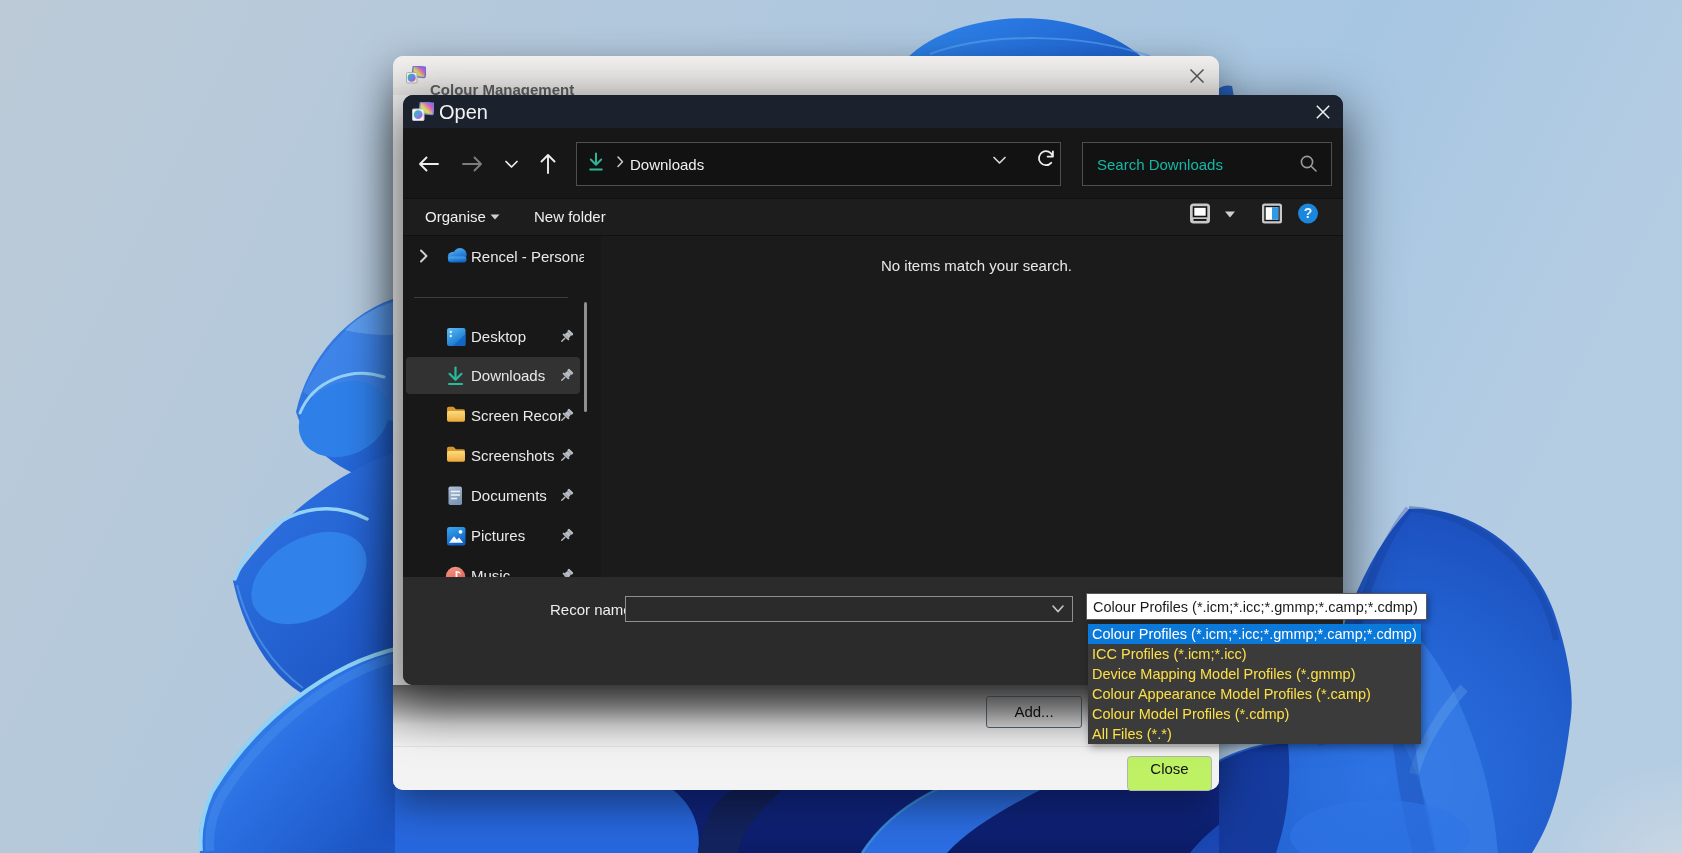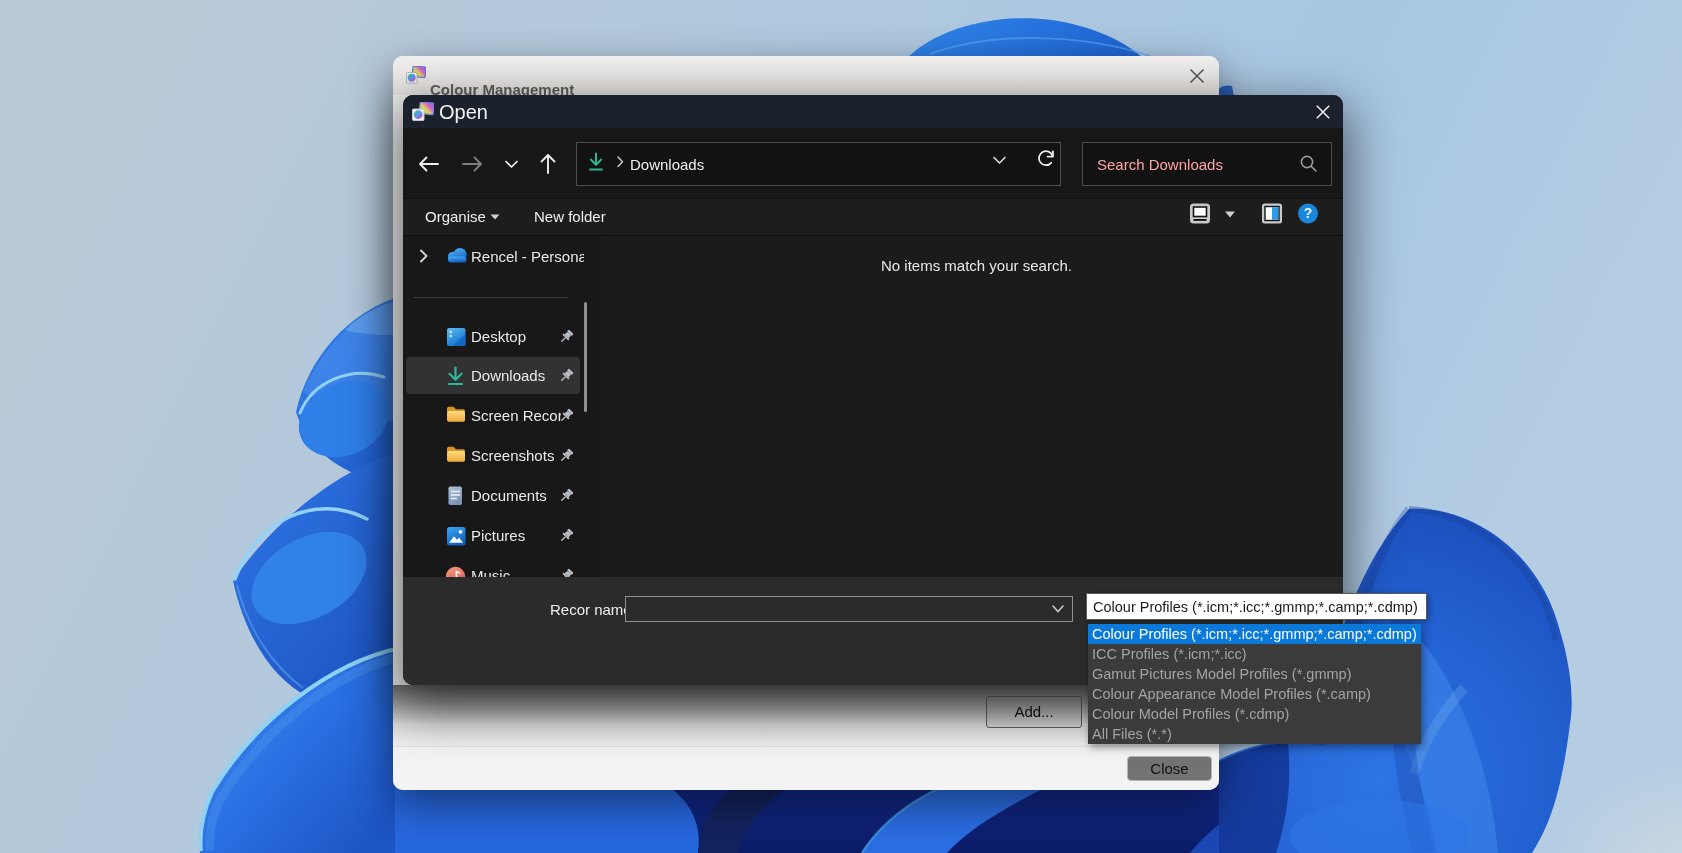--- a/index.html
+++ b/index.html
@@ -12,56 +12,56 @@
   #cm .tbar{position:absolute;left:0;top:0;right:0;height:39px;border-radius:10px 10px 0 0;
       background:linear-gradient(180deg,#f1f0ee 0%,#e9e8e6 55%,#e2e1df 100%);}
   #cm .title{position:absolute;left:37px;top:14px;line-height:40px;font-size:15px;color:#5d5d5d;font-weight:bold;}
   #cm .shadowzone{position:absolute;left:0px;top:629px;width:826px;height:61px;
       background:linear-gradient(180deg,#6d6d6d 0%,#a8a8a8 35%,#dddddd 65%,#f0f0f0 100%);}
   #cm .strip{position:absolute;left:0;top:690px;width:826px;height:44px;background:#f3f3f3;
       border-top:1px solid #e0e0e0;border-radius:0 0 10px 10px;box-sizing:border-box;}
   #addbtn{position:absolute;left:593px;top:640px;width:96px;height:32px;border-radius:3px;
       border:1px solid #50616e;background:linear-gradient(180deg,#8f8f8f,#d8d8d8);
       font-size:15px;color:#111;text-align:center;line-height:30px;box-sizing:border-box;}
-  #closebtn{position:absolute;left:734px;top:700px;width:85px;height:25px;border-radius:4px;
-      border:1px solid #b4b4b4;background:#737373;font-size:15px;color:#111;
+  #closebtn{position:absolute;left:734px;top:700px;width:85px;height:35px;border-radius:4px;
+      border:1px solid #b4b4b4;background:#bef264;font-size:15px;color:#111;
       text-align:center;line-height:23px;box-sizing:border-box;}
   
   #dlg{position:absolute;left:403px;top:95px;width:940px;height:590px;border-radius:10px;
       background:#191919;box-shadow:0 18px 50px 6px rgba(0,0,0,.55);color:#fff;}
   #dlg .tbar{position:absolute;left:0;top:0;width:940px;height:33px;border-radius:10px 10px 0 0;
       background:#1b222d;}
   #dlg .title{position:absolute;left:36px;top:0;line-height:35px;font-size:20px;color:#f2f2f2;}
   #dlg .toolbar{position:absolute;left:0;top:33px;width:940px;height:70px;background:#171717;}
   #dlg .addr{position:absolute;left:173px;top:47px;width:485px;height:44px;background:#121212;
       border:1px solid #4e4e4e;box-sizing:border-box;}
   #dlg .addrtxt{position:absolute;left:227px;top:61px;font-size:15px;color:#efefef;}
   #dlg .search{position:absolute;left:679px;top:47px;width:250px;height:44px;background:#121212;
       border:1px solid #4e4e4e;box-sizing:border-box;}
-  #dlg .searchtxt{position:absolute;left:694px;top:61px;font-size:15px;color:#fca5a5;}
+  #dlg .searchtxt{position:absolute;left:694px;top:61px;font-size:15px;color:#14b8a6;}
   #dlg .cmdbar{position:absolute;left:0;top:103px;width:940px;height:38px;background:#1d1d1d;
       border-top:1px solid #111;border-bottom:1px solid #101010;box-sizing:border-box;}
   #dlg .org{position:absolute;left:22px;top:113px;font-size:15px;color:#eee;}
   #dlg .nf{position:absolute;left:131px;top:113px;font-size:15px;color:#eee;}
   #dlg .body{position:absolute;left:0;top:141px;width:940px;height:341px;background:#181818;}
   #dlg .list{position:absolute;left:198px;top:141px;width:742px;height:341px;background:#1b1b1b;}
   #dlg .noitems{position:absolute;left:478px;top:162px;font-size:15px;color:#e8e8e8;}
   #dlg .bottom{position:absolute;left:0;top:482px;width:940px;height:108px;background:#2b2b2b;
       border-radius:0 0 10px 10px;}
   #dlg .fnlabel{position:absolute;left:147px;top:506px;font-size:15px;color:#eee;}
   #dlg .fnbox{position:absolute;left:222px;top:501px;width:448px;height:26px;background:#2b2b2b;
       border:1px solid #8f8f8f;box-sizing:border-box;}
   .navtxt{position:absolute;font-size:15px;color:#e9e9e9;white-space:nowrap;}
   .sel{position:absolute;left:3px;top:262px;width:174px;height:37px;background:#323232;border-radius:4px;}
   #ftcombo{position:absolute;left:1086px;top:593px;width:341px;height:27px;background:#fff;
       border:1px solid #5a5a5a;box-sizing:border-box;z-index:30;box-shadow:2px 2px 6px rgba(0,0,0,.35);}
   #ftcombo span{position:absolute;left:6px;top:5px;font-size:14.5px;color:#1a1a1a;white-space:nowrap;}
   #ddl{position:absolute;left:1088px;top:624px;width:333px;height:120px;background:#3b3b3b;z-index:30;
       box-shadow:2px 3px 8px rgba(0,0,0,.4);}
-  .ddli{position:relative;height:20px;font-size:14.5px;color:#a3a3a3;padding-left:4px;white-space:nowrap;line-height:20px;}
+  .ddli{position:relative;height:20px;font-size:14.5px;color:#fde047;padding-left:4px;white-space:nowrap;line-height:20px;}
   .ddli.hl{background:#0a79d9;color:#fff;}
 </style>
 </head>
 <body>
 <div id="stage">
 
   <svg class="abs" width="1682" height="853" viewBox="0 0 1682 853" style="left:0;top:0;">
     <defs>
       <linearGradient id="sky" x1="0" y1="0" x2="1" y2="0.25">
         <stop offset="0" stop-color="#bccad7"></stop>
@@ -332,18 +332,18 @@
       <path d="M 2,2 L 7,7.5 L 12,2" stroke="#c8c8c8" stroke-width="1.6" fill="none" stroke-linecap="round"></path>
     </svg>
   </div>
 
   <div id="ftcombo">
       <span>Colour Profiles (*.icm;*.icc;*.gmmp;*.camp;*.cdmp)</span>
     </div>
   <div id="ddl">
     <div class="ddli hl">Colour Profiles (*.icm;*.icc;*.gmmp;*.camp;*.cdmp)</div>
     <div class="ddli">ICC Profiles (*.icm;*.icc)</div>
-    <div class="ddli">Gamut Pictures Model Profiles (*.gmmp)</div>
+    <div class="ddli">Device Mapping Model Profiles (*.gmmp)</div>
     <div class="ddli">Colour Appearance Model Profiles (*.camp)</div>
     <div class="ddli">Colour Model Profiles (*.cdmp)</div>
     <div class="ddli">All Files (*.*)</div>
   </div>
 </div>
 
 </body></html>

